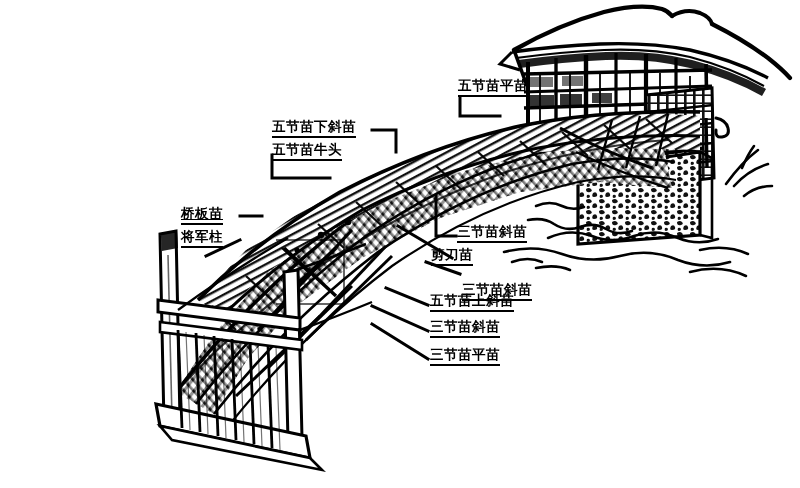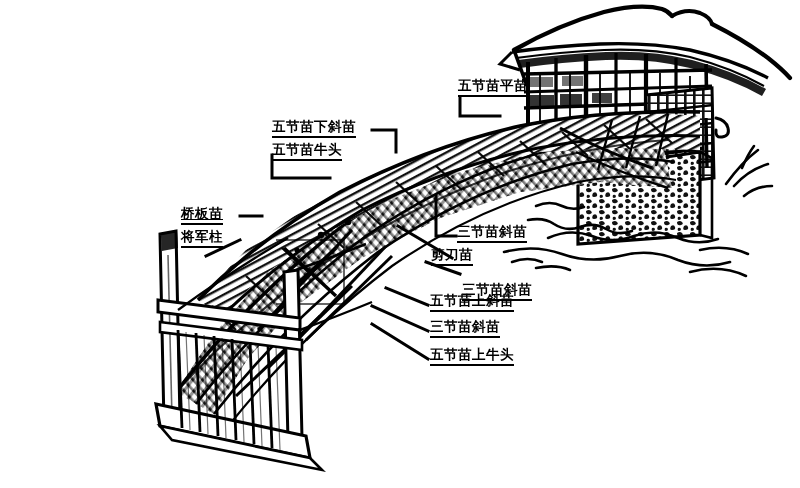--- a/index.html
+++ b/index.html
@@ -272,15 +272,15 @@
 <div class="lbl" style="left:457px;top:225px;">三节苗斜苗</div>
 
 <div class="lbl" style="left:431px;top:248px;">剪刀苗</div>
 
 <div class="lbl" style="left:462px;top:263px;margin-top:20px;">三节苗斜苗</div>
 
 <div class="lbl" style="left:430px;top:294px;">五节苗上斜苗</div>
 
 <div class="lbl" style="left:430px;top:320px;">三节苗斜苗</div>
 
-<div class="lbl" style="left:430px;top:348px;">五节苗上牛头</div>
+<div class="lbl" style="left:430px;top:348px;">三节苗平苗</div>
 
 </div>
 
 </body></html>

